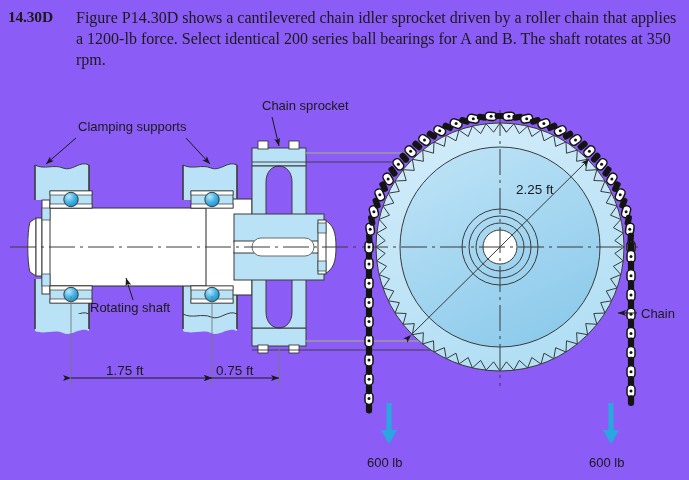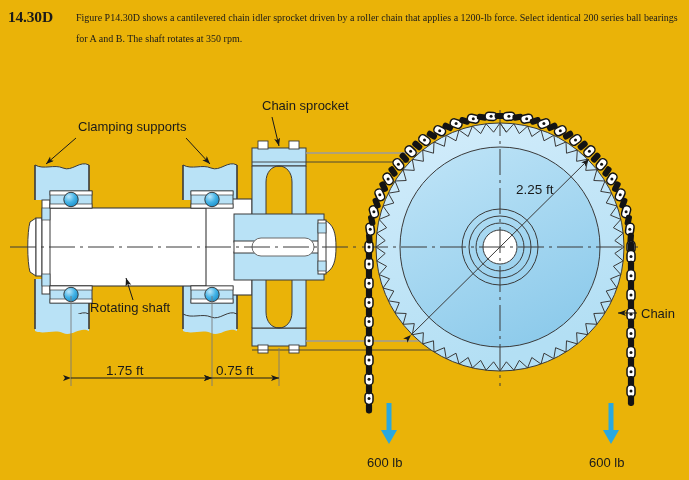--- a/index.html
+++ b/index.html
@@ -4,21 +4,21 @@
 <style>
   html, body {
     margin: 0;
     padding: 0;
     background: #ffffff;
   }
   #page {
     position: relative;
     width: 689px;
     height: 480px;
-    background: #eab308;
+    background: #8b5cf6;
     overflow: hidden;
     font-family: "Liberation Sans", sans-serif;
   }
   
   #problem {
     position: absolute;
     left: 0;
     top: 0;
     width: 689px;
     height: 86px;
@@ -32,21 +32,21 @@
     font-size: 15.5px;
     color: #1a1a1a;
     letter-spacing: -0.2px;
   }
   #problem-text {
     position: absolute;
     left: 76px;
     top: 7px;
     width: 606px;
     font-family: "Liberation Serif", serif;
-    font-size: 10px;
+    font-size: 16px;
     line-height: 21px;
     color: #1a1a1a;
     text-align: left;
   }
   
   #figure {
     position: absolute;
     left: 0;
     top: 86px;
     width: 689px;

